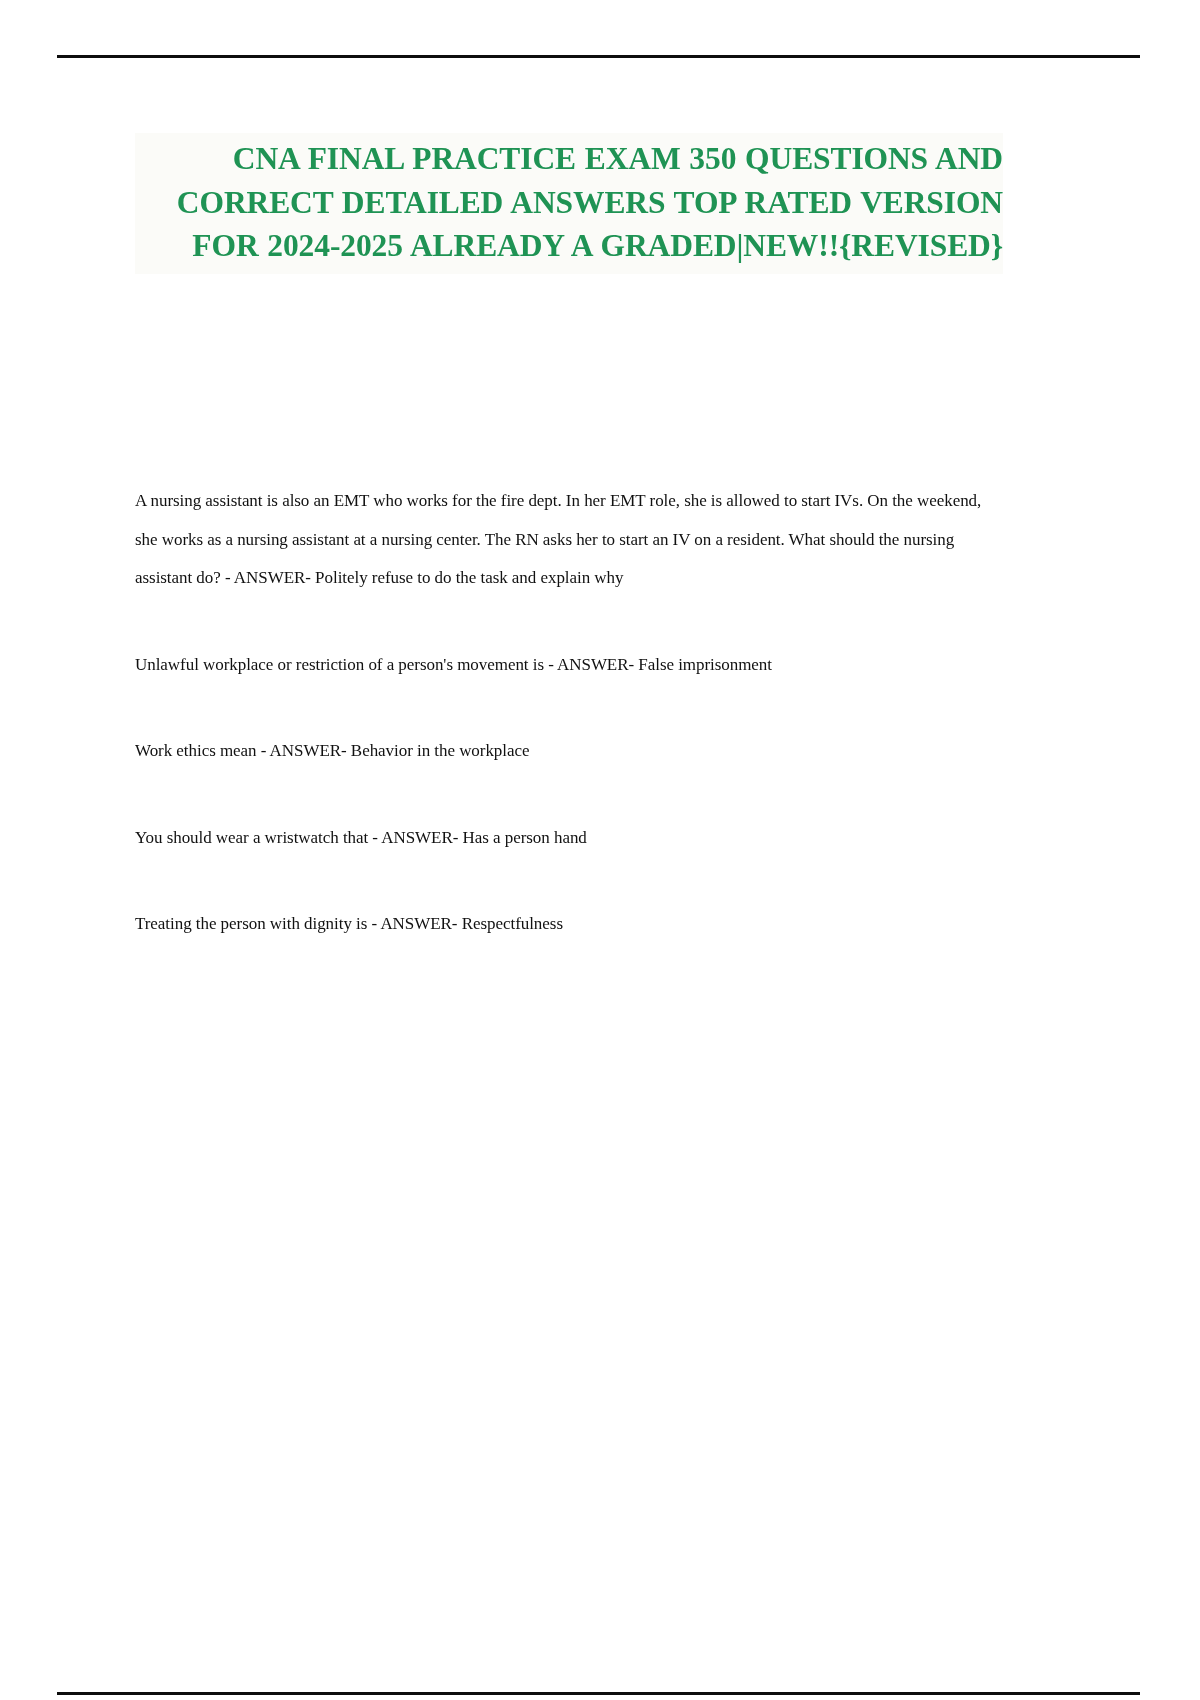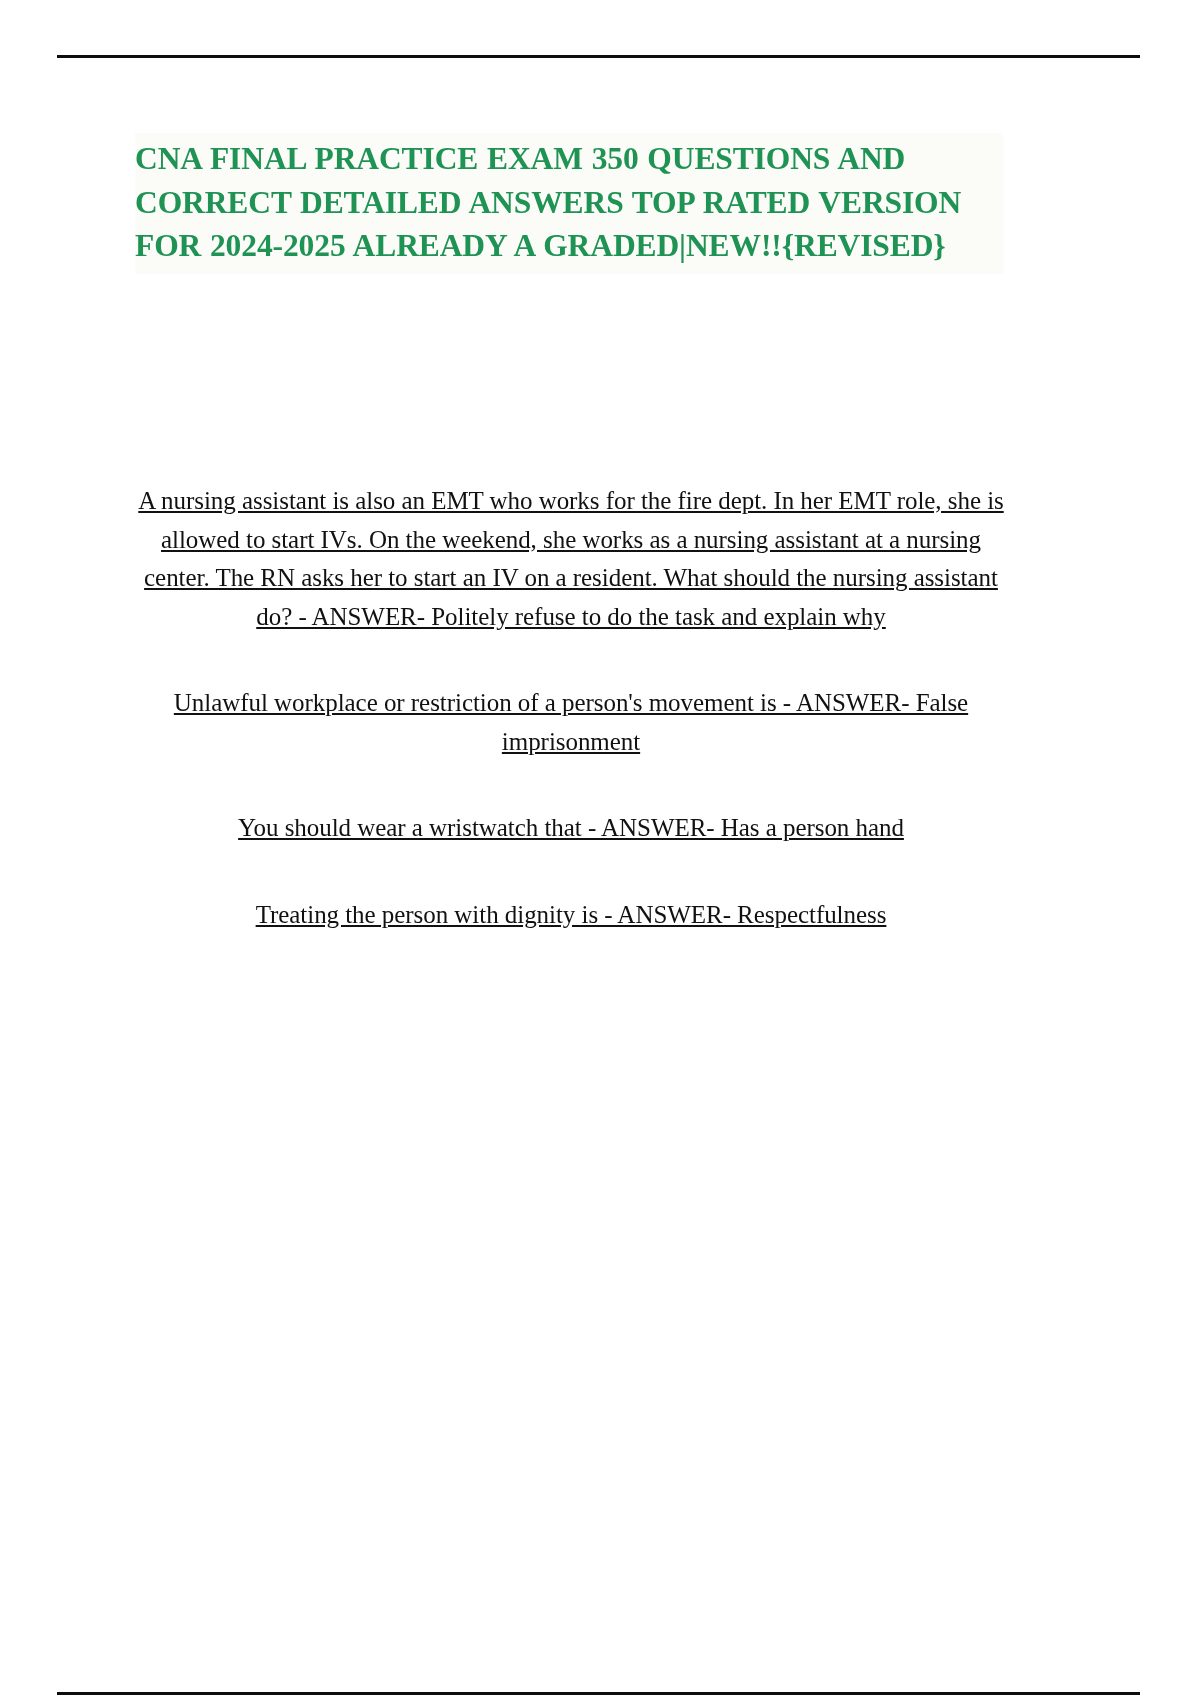--- a/index.html
+++ b/index.html
@@ -33,21 +33,21 @@
   .rule-top    { top: 55px; }
   .rule-bottom { top: 1692px; }
 
   
   .title-block {
     position: absolute;
     left: 135px;
     top: 133px;
     width: 868px;
     background: #fbfbf8;
-    text-align: left;
+    text-align: right;
     padding: 4px 0 6px 0;
     box-sizing: border-box;
   }
   .doc-title {
     margin: 0;
     font-family: "Liberation Serif", "DejaVu Serif", serif;
     font-weight: bold;
     font-size: 31.5px;
     line-height: 43.5px;
     letter-spacing: -0.1px;
@@ -58,45 +58,45 @@
   
   .body-text {
     position: absolute;
     left: 135px;
     top: 482px;
     width: 872px;
   }
   .qa-block {
     margin: 0 0 48px 0;
     font-family: "Liberation Serif", "DejaVu Serif", serif;
-    font-size: 25px;
+    font-size: 17px;
     line-height: 38.5px;
     color: #111111;
-    text-align: center;
+    text-align: left;
     letter-spacing: -0.05px;
-    text-decoration: underline;
   }
   .qa-block:last-child { margin-bottom: 8px; }
 
   
   .qa-block.gap-lg { margin-bottom: 48px; }
 </style>
 </head>
 <body>
 
 <div class="page">
 
   <div class="rule rule-top"></div>
 
   <div class="title-block">
     <h1 class="doc-title">CNA FINAL PRACTICE EXAM 350 QUESTIONS AND CORRECT DETAILED ANSWERS TOP RATED VERSION FOR 2024-2025 ALREADY A GRADED|NEW!!{REVISED}</h1>
   </div>
 
   <div class="body-text">
     <p class="qa-block gap-lg">A nursing assistant is also an EMT who works for the fire dept. In her EMT role, she is allowed to start IVs. On the weekend, she works as a nursing assistant at a nursing center. The RN asks her to start an IV on a resident. What should the nursing assistant do? - ANSWER- Politely refuse to do the task and explain why</p>
     <p class="qa-block">Unlawful workplace or restriction of a person's movement is - ANSWER- False imprisonment</p>
+    <p class="qa-block">Work ethics mean - ANSWER- Behavior in the workplace</p>
     <p class="qa-block">You should wear a wristwatch that - ANSWER- Has a person hand</p>
     <p class="qa-block">Treating the person with dignity is - ANSWER- Respectfulness</p>
   </div>
 
   <div class="rule rule-bottom"></div>
 
 </div>
 
 </body></html>

